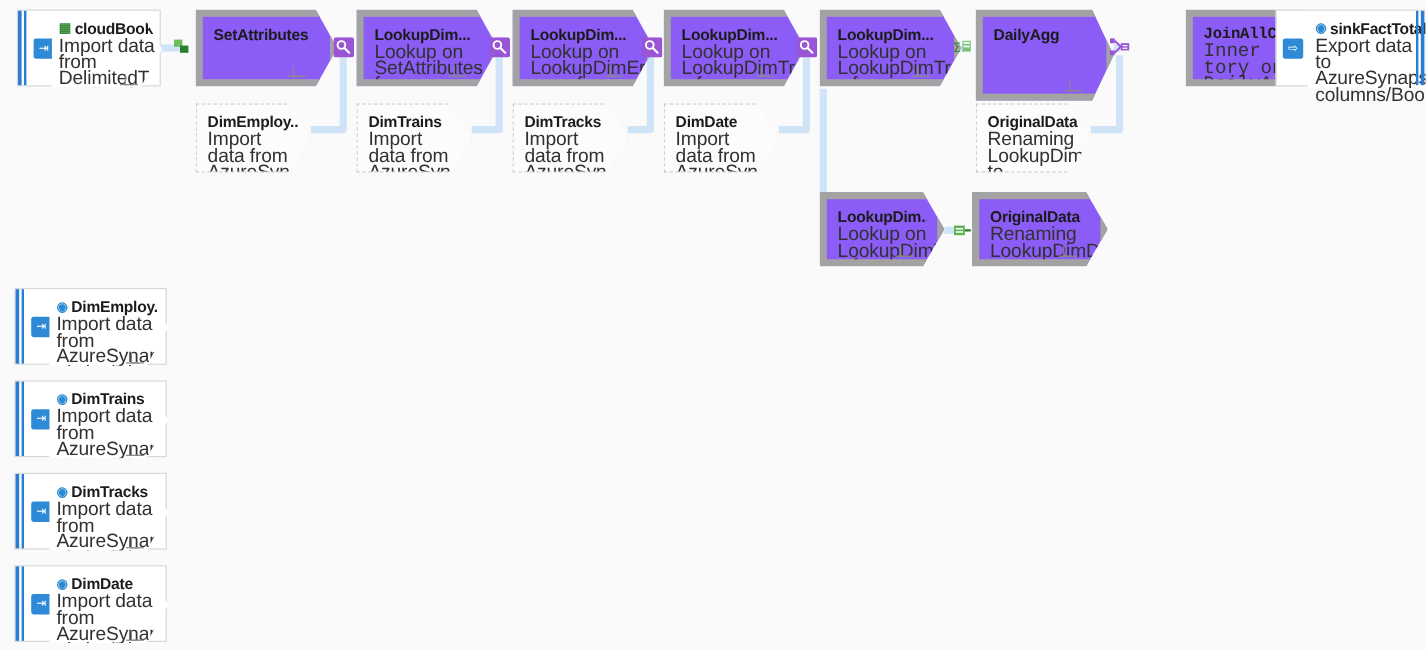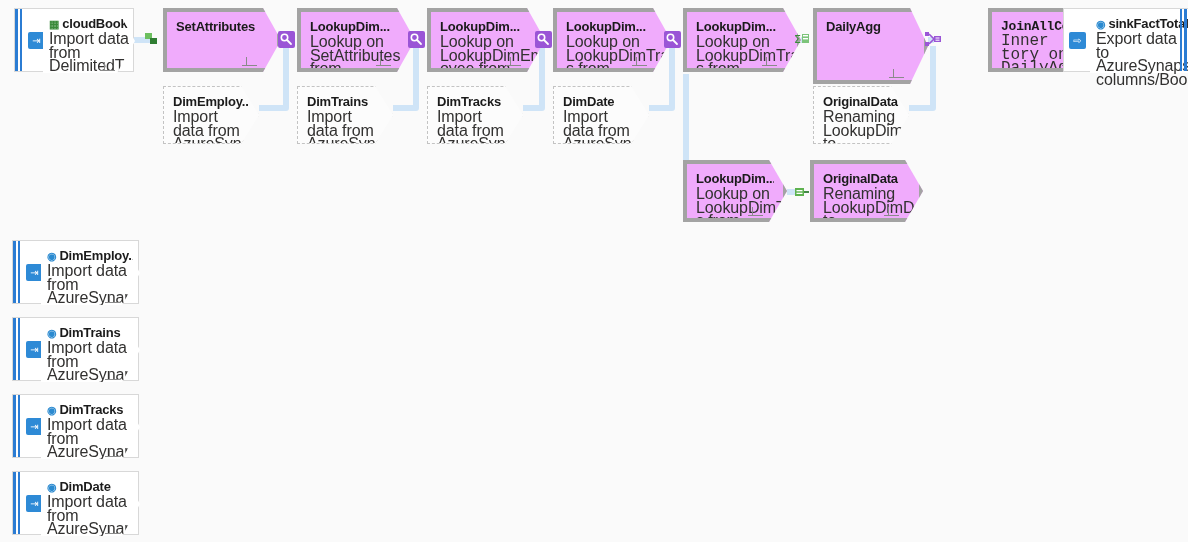--- a/index.html
+++ b/index.html
@@ -19,22 +19,22 @@
   
   #wires {
     position: absolute; left: 0; top: 0;
     width: 1188px; height: 542px;
     pointer-events: none;
   }
 
   
   .node {
     position: absolute;
-    background: #f0abfc;
-    border: 4px solid #a3a3a3;
+    background: #8b5cf6;
+    border: 6px solid #a3a3a3;
     overflow: hidden;
     padding: 7px 9px 0 9px;
   }
   .node.dashed {
     border: 1px dashed #c3c3c3;
     background: #fcfcfc;
   }
   
   .node.chev {
     clip-path: polygon(0 0, calc(100% - 18px) 0, 100% 50%, calc(100% - 18px) 100%, 0 100%);

